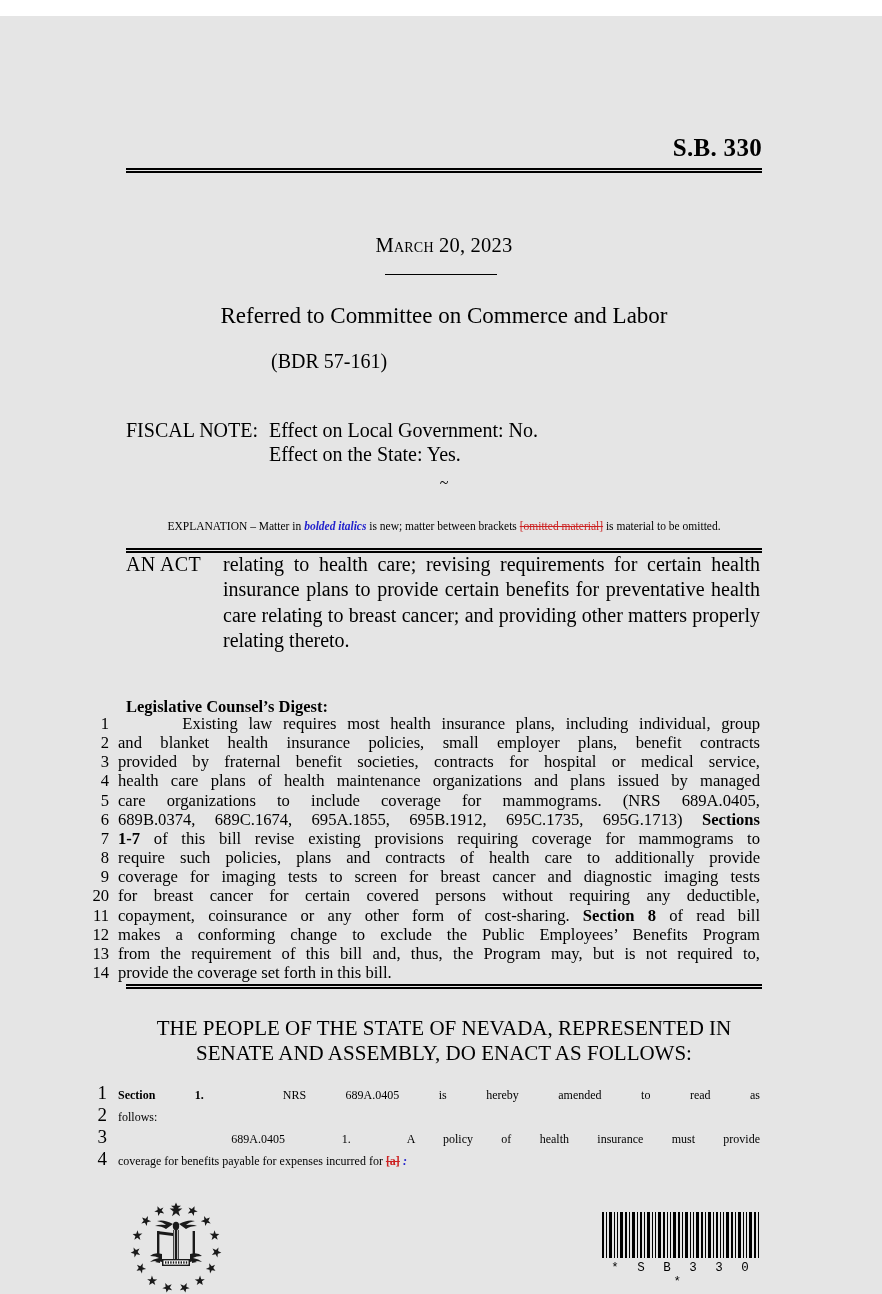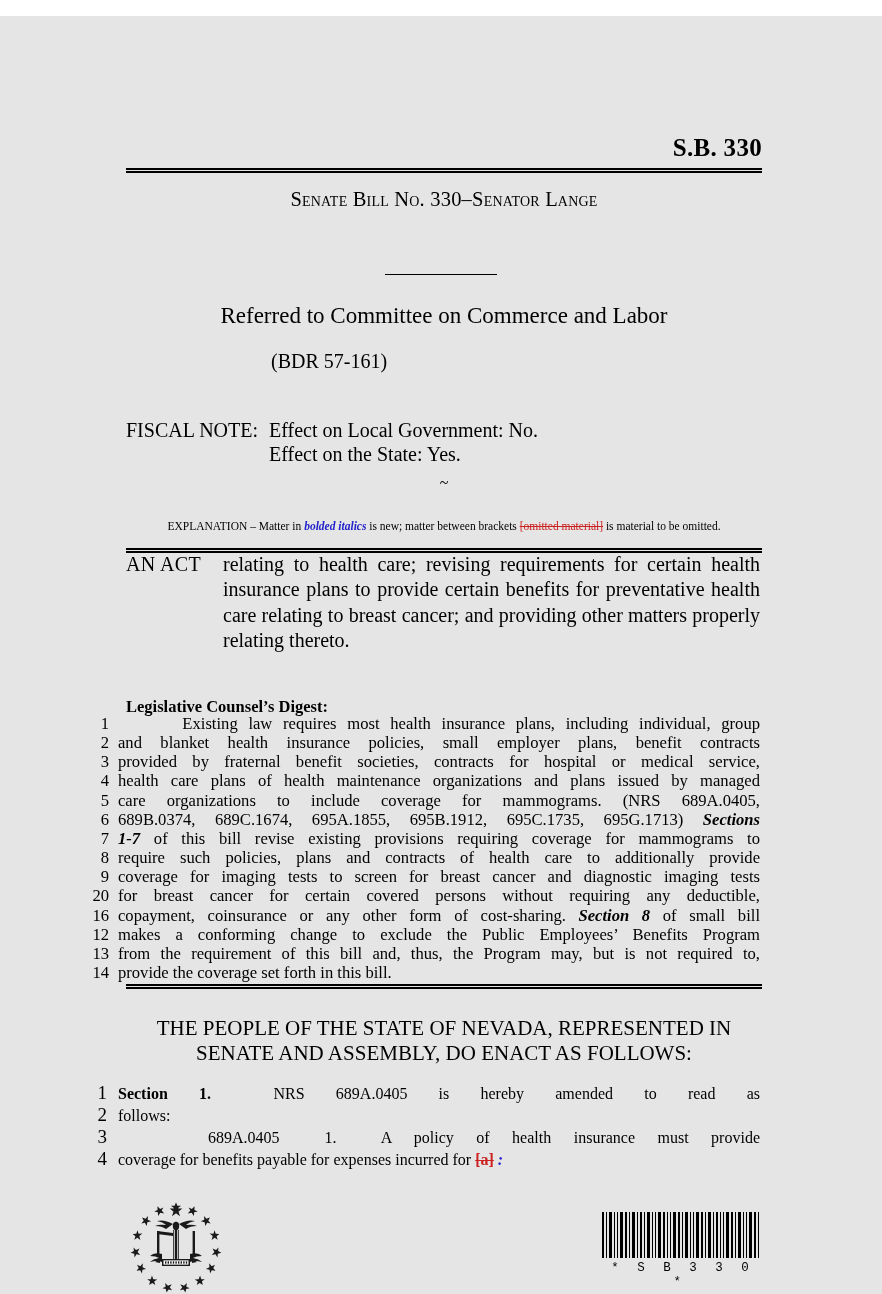--- a/index.html
+++ b/index.html
@@ -188,21 +188,21 @@
   }
   .lt {
     flex: 1 1 auto;
     text-align: justify;
     text-align-last: justify;
     white-space: pre-wrap;
   }
   .lt-last {
     text-align-last: left;
   }
-  .lt b { font-weight: bold; font-style: italic; }
+  .lt b { font-weight: bold; }
 
   
   .enacting {
     position: absolute;
     top: 1000px;
     left: 126px;
     width: 636px;
     text-align: center;
     font-size: 21px;
     line-height: 1.2;
@@ -211,21 +211,21 @@
   
   .section-body {
     position: absolute;
     top: 1066px;
     left: 88px;
     width: 672px;
     font-size: 20px;
   }
   .section-body .numbered-line { line-height: 1.165; }
   .section-body .ln { font-size: 19px; padding-right: 11px; }
-  .section-body .lt { font-size: 16px; }
+  .section-body .lt { font-size: 12px; }
   .sec-label { font-weight: bold; }
   .amend-omit {
     color: #cc2222;
     text-decoration: line-through;
     font-weight: bold;
   }
   .amend-new {
     color: #2222cc;
     font-weight: bold;
     font-style: italic;
@@ -263,21 +263,21 @@
   }
 </style>
 </head>
 <body>
 
 <div class="page">
 
   <div class="bill-number">S.B. 330</div>
   <div class="rule-double rule-header"></div>
 
-  <div class="smallcaps-line line-senate">Senate Bill No. 330–Senator Lange</div>
+  <div class="smallcaps-line line-date">March 20, 2023</div>
   <div class="short-rule"></div>
   <div class="referred">Referred to Committee on Commerce and Labor</div>
 
   <div class="summary-block">
     <span class="summary-bdr">(BDR 57-161)</span>
   </div>
 
   <div class="fiscal-block">
     <div class="fiscal-row">
       <span class="fiscal-label">FISCAL NOTE:</span>
@@ -343,22 +343,22 @@
     </div>
     <div class="numbered-line">
       <span class="ln">9</span>
       <span class="lt">coverage for imaging tests to screen for breast cancer and diagnostic imaging tests</span>
     </div>
     <div class="numbered-line">
       <span class="ln">20</span>
       <span class="lt">for breast cancer for certain covered persons without requiring any deductible,</span>
     </div>
     <div class="numbered-line">
-      <span class="ln">16</span>
-      <span class="lt"><span>copayment, coinsurance or any other form of cost-sharing. </span><b>Section 8</b><span> of small bill</span></span>
+      <span class="ln">11</span>
+      <span class="lt"><span>copayment, coinsurance or any other form of cost-sharing. </span><b>Section 8</b><span> of read bill</span></span>
     </div>
     <div class="numbered-line">
       <span class="ln">12</span>
       <span class="lt">makes a conforming change to exclude the Public Employees’ Benefits Program</span>
     </div>
     <div class="numbered-line">
       <span class="ln">13</span>
       <span class="lt">from the requirement of this bill and, thus, the Program may, but is not required to,</span>
     </div>
     <div class="numbered-line">

